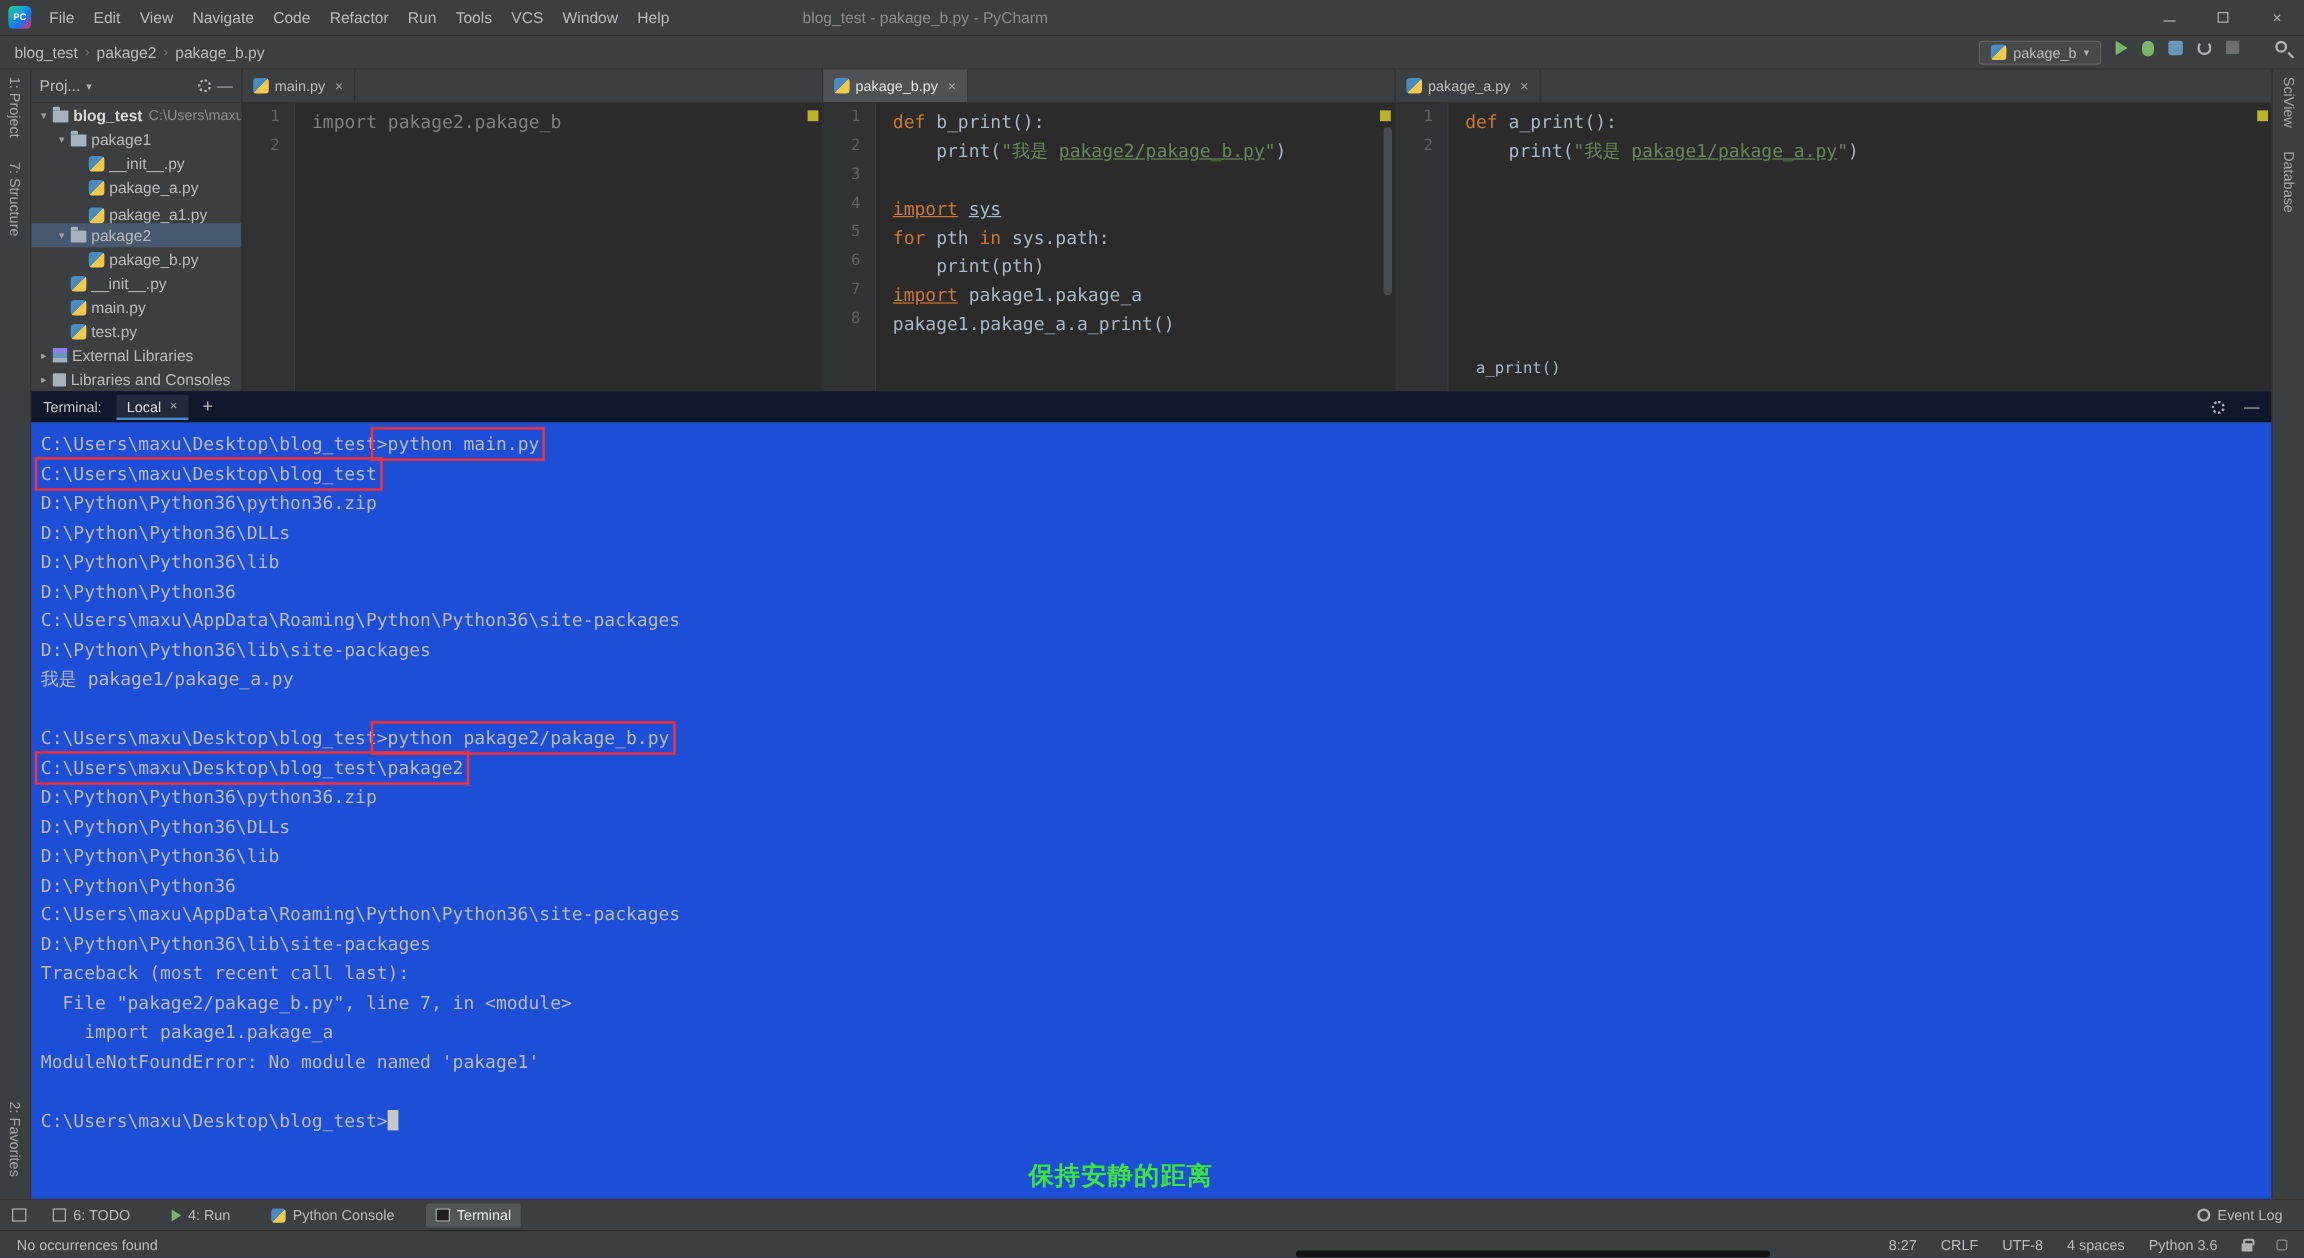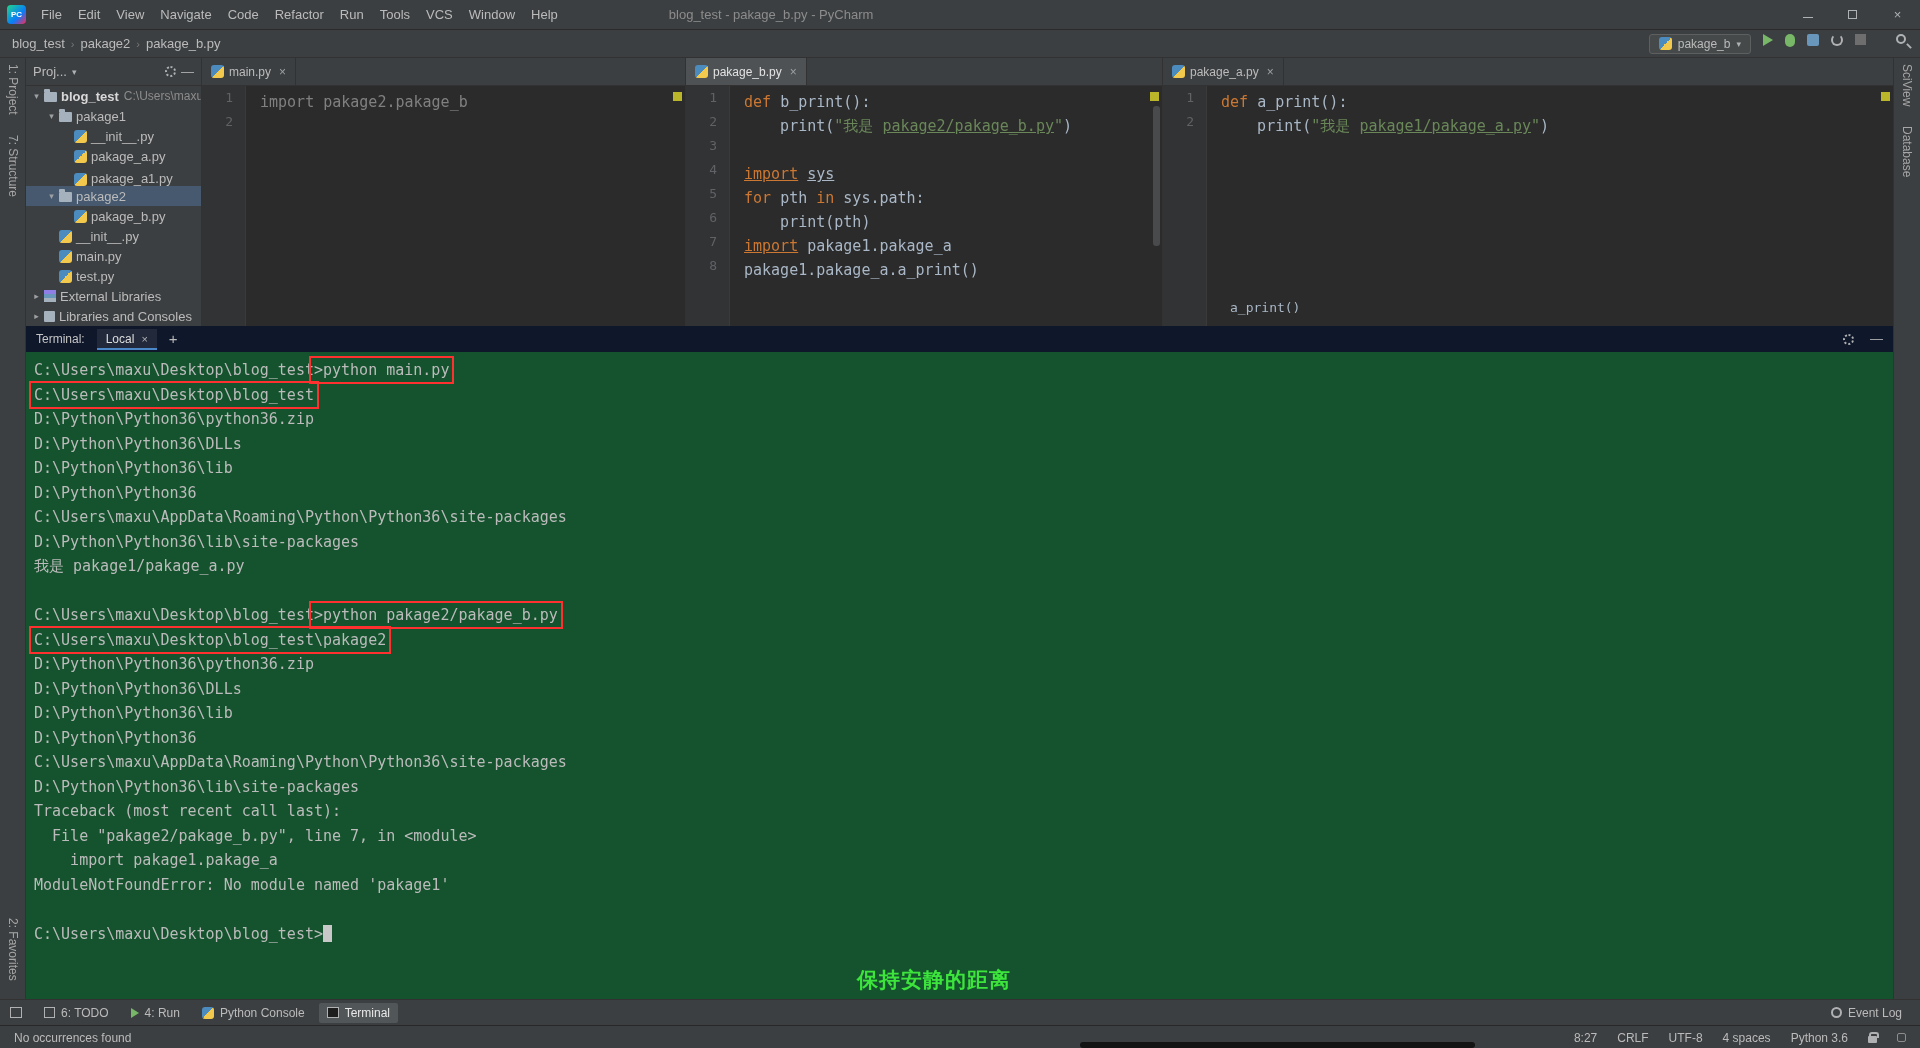--- a/index.html
+++ b/index.html
@@ -89,21 +89,21 @@
   .pane1 .editor-body::after,.pane2 .editor-body::after,.pane3 .editor-body::after{content:'';position:absolute;top:6px;right:3px;width:9px;height:9px;background:#BBB529}
   .pane2 .editor-body::before{content:'';position:absolute;top:20px;right:2px;width:7px;height:140px;background:#595B5D;border-radius:3px;opacity:.65}
 
   
   .terminal-header{height:26px;background:#0f172a;display:flex;align-items:center;padding:0 10px;font-size:12px;flex:none}
   .term-title{color:#C6C6C6;margin-right:12px}
   .term-tab{display:flex;align-items:center;gap:7px;background:rgba(255,255,255,.08);padding:3px 9px 2px;border-bottom:2px solid var(--accent-blue,#4A88C7);color:#DDDDDD;cursor:default}
   .term-tab-close{color:#AFB1B3;font-size:11px}
   .term-add{margin-left:12px;color:#BBBBBB;font-size:15px;line-height:12px}
   .term-actions{margin-left:auto;display:flex;gap:16px;align-items:center}
-  .terminal-body{height:647px;padding:6px 0 12px 8px;font:15px/24.5px "DejaVu Sans Mono",monospace;color:#BBBBBB;white-space:pre;position:relative;overflow:hidden;background:#14532d;flex:none}
+  .terminal-body{height:647px;padding:6px 0 12px 8px;font:15px/24.5px "DejaVu Sans Mono",monospace;color:#BBBBBB;white-space:pre;position:relative;overflow:hidden;background:#1d4ed8;flex:none}
   .tline{height:24.5px}
   .tseg.box{outline:2px solid var(--annotation-red,#FF3030);outline-offset:3px}
   .cursor{display:inline-block;width:9px;height:17px;background:#C8C8C8;vertical-align:-3px}
   .green-note{position:absolute;left:857px;top:966px;font-size:21px;font-weight:bold;color:var(--annotation-green,#3CE43C);letter-spacing:1px}
   .editor-hint{position:absolute;left:1230px;top:300px;font:13px "DejaVu Sans Mono",monospace;color:#A9B7C6}
 
   
   .toolwindow-bar{height:26px;background:#3C3F41;border-top:1px solid #323232;display:flex;align-items:center;padding:0 10px;font-size:12px;gap:6px;flex:none}
   .tw-switcher{width:12px;height:11px;border:1px solid #AFB1B3;margin-right:8px}
   .tw-item{display:flex;align-items:center;gap:6px;padding:3px 8px;border-radius:2px;color:#BBBBBB;cursor:default}
@@ -343,21 +343,21 @@
     <div class="stripe right">
       <div class="stripe-top" id="stripe-right-top">
           <span class="vtext">SciView</span>
           <span class="vtext">Database</span>
         </div>
     </div>
   </div>
 
   <div class="toolwindow-bar">
     <span class="tw-switcher"></span>
-    <div id="toolwindow-left" style="display:flex;gap:6px;align-items:center">
+    <div id="toolwindow-left" style="display:flex;gap:18px;align-items:center">
         <div class="tw-item">
           <span class="twi twi-todo"></span>
           <span class="tw-label">6: TODO</span>
         </div>
         <div class="tw-item">
           <span class="twi twi-run"></span>
           <span class="tw-label">4: Run</span>
         </div>
         <div class="tw-item">
           <span class="twi twi-python"></span>

